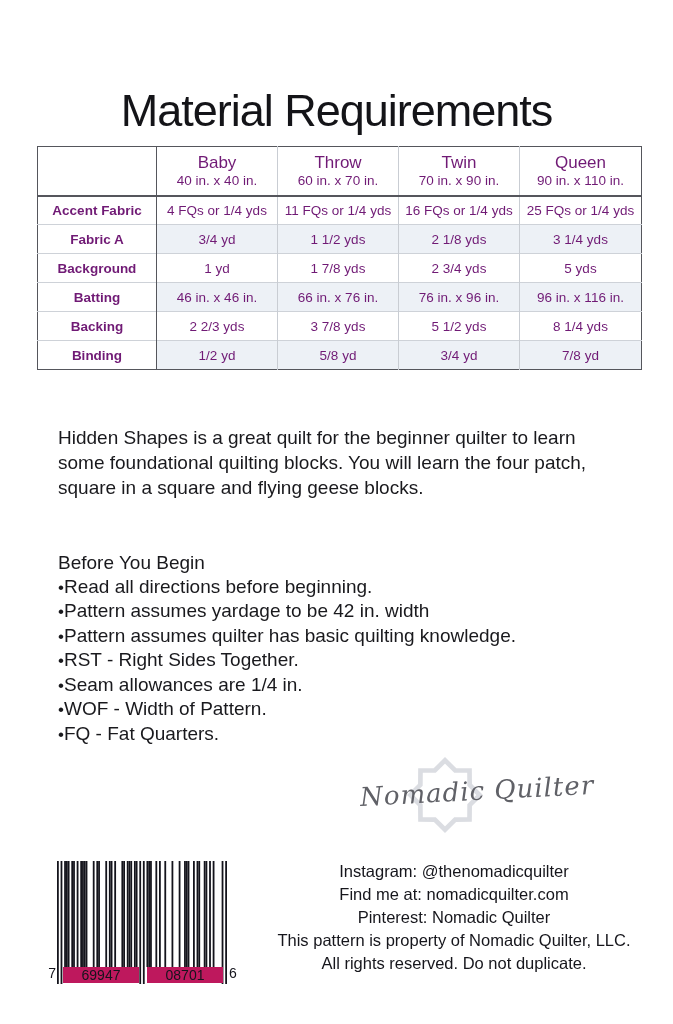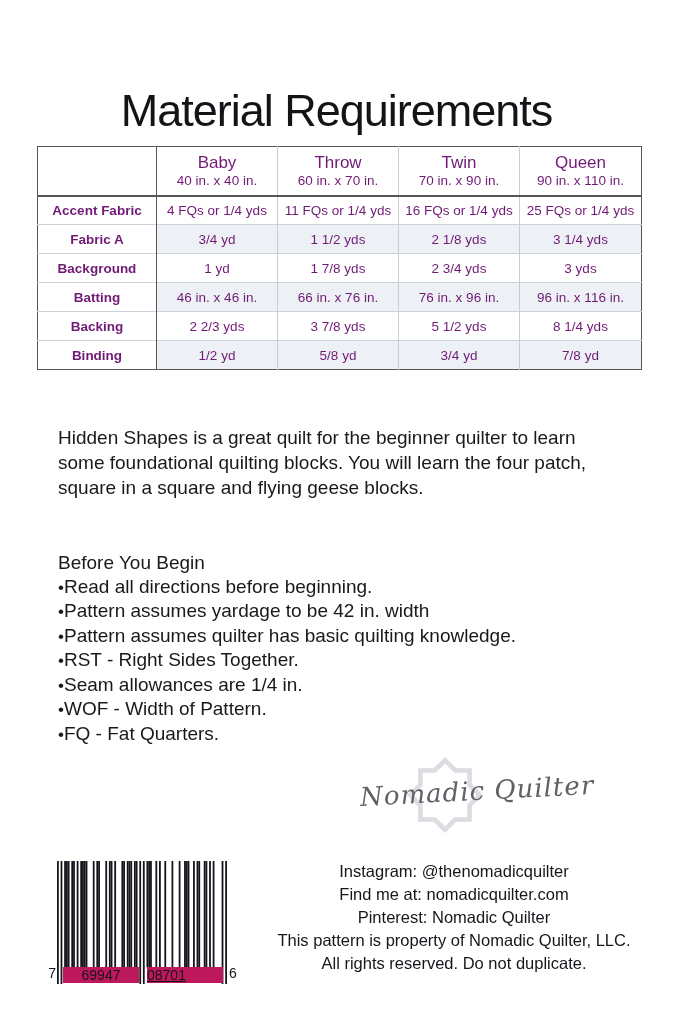--- a/index.html
+++ b/index.html
@@ -61,21 +61,21 @@
     letter-spacing:1px; white-space:nowrap;
   }
 
   
   .barcode { position:absolute; left:46px; top:846px; width:196px; height:128px; }
   .barcode svg { position:absolute; left:11px; top:0; width:170px; height:123px; }
   .barcode svg rect { fill:#14141c; }
   .bc-digit { position:absolute; top:104px; font-size:14px; color:#14141c; }
   .bc-d-left  { left:0;   width:10px; text-align:right; }
   .bc-g1      { left:17px;  width:76px; text-align:center; background:transparent; }
-  .bc-g2      { left:101px; width:76px; text-align:left;text-decoration:underline; }
+  .bc-g2      { left:101px; width:76px; text-align:center; }
   .bc-d-right { left:183px; width:12px; text-align:left; }
   .bc-digit.bc-g1, .bc-digit.bc-g2 { background:#be185d; top:106px; }
 
   
   .footer-text {
     position:absolute; left:258px; top:845px; width:392px;
     text-align:center; font-size:16.5px; line-height:23px; color:#16161c;
   }
 </style>
 </head>
@@ -127,21 +127,21 @@
         <td>3/4 yd</td>
         <td>1 1/2 yds</td>
         <td>2 1/8 yds</td>
         <td>3 1/4 yds</td>
       </tr>
       <tr>
         <td class="row-label">Background</td>
         <td>1 yd</td>
         <td>1 7/8 yds</td>
         <td>2 3/4 yds</td>
-        <td>3 yds</td>
+        <td>5 yds</td>
       </tr>
       <tr>
         <td class="row-label">Batting</td>
         <td>46 in. x 46 in.</td>
         <td>66 in. x 76 in.</td>
         <td>76 in. x 96 in.</td>
         <td>96 in. x 116 in.</td>
       </tr>
       <tr>
         <td class="row-label">Backing</td>

